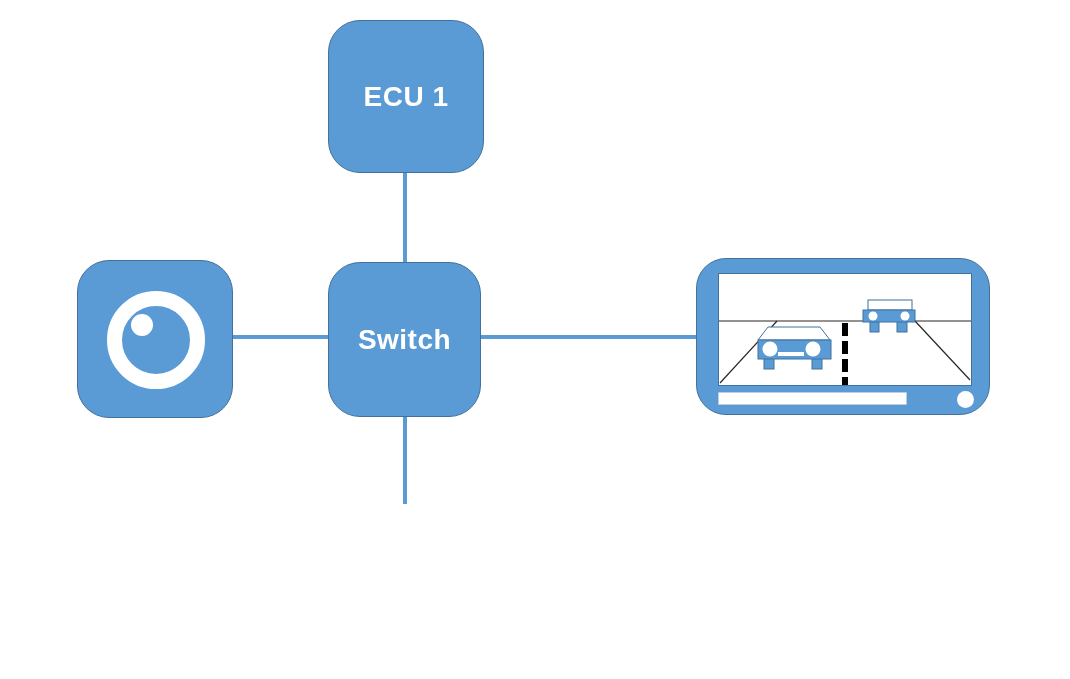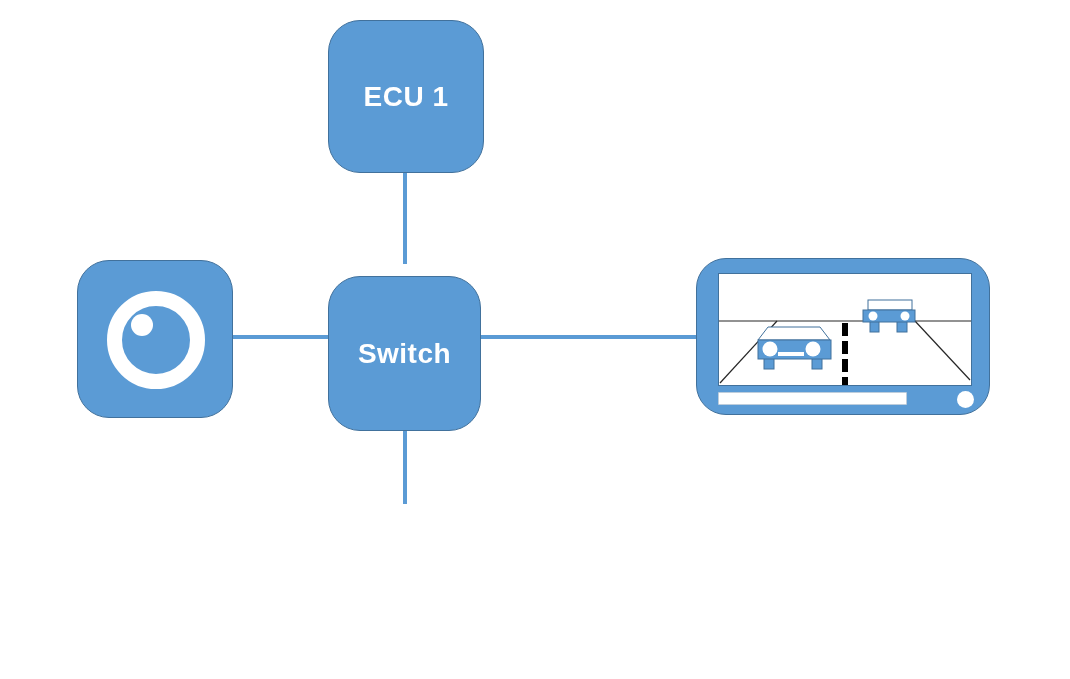--- a/index.html
+++ b/index.html
@@ -114,21 +114,21 @@
 
   <div class="node" style="left:328px; top:20px; width:156px; height:153px;">
     <span class="node-label">ECU 1</span>
   </div>
 
   <div class="node" style="left:77px; top:260px; width:156px; height:158px;">
     <span class="camera-ring"></span>
     <span class="camera-dot"></span>
   </div>
 
-  <div class="node" style="left:328px; top:276px; width:153px; height:155px;">
+  <div class="node" style="left:328px; top:262px; width:153px; height:155px;">
     <span class="node-label">Switch</span>
   </div>
 
   <div class="display">
     <div class="screen">
       <svg width="252" height="111" viewBox="0 0 252 111">
 
         <line class="road-stroke" x1="0" y1="47" x2="252" y2="47"></line>
 
         <line class="road-stroke" x1="58" y1="47" x2="1" y2="109"></line>

